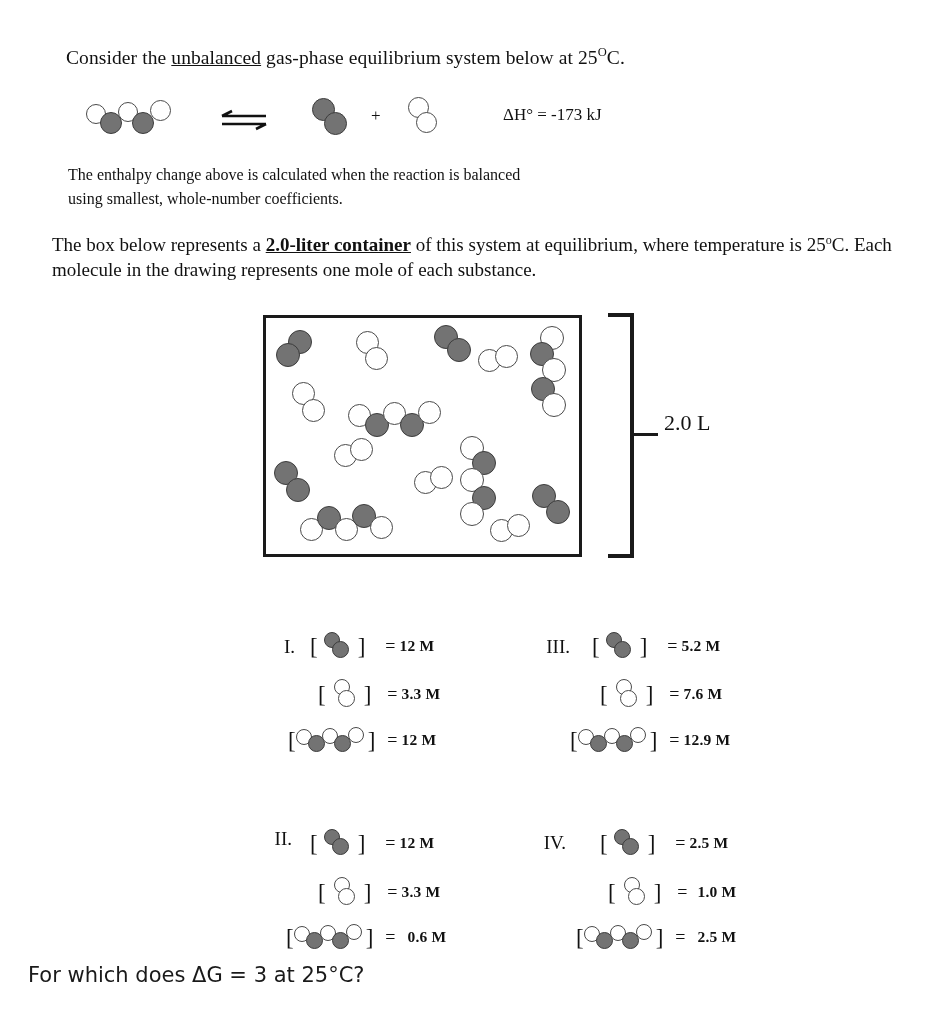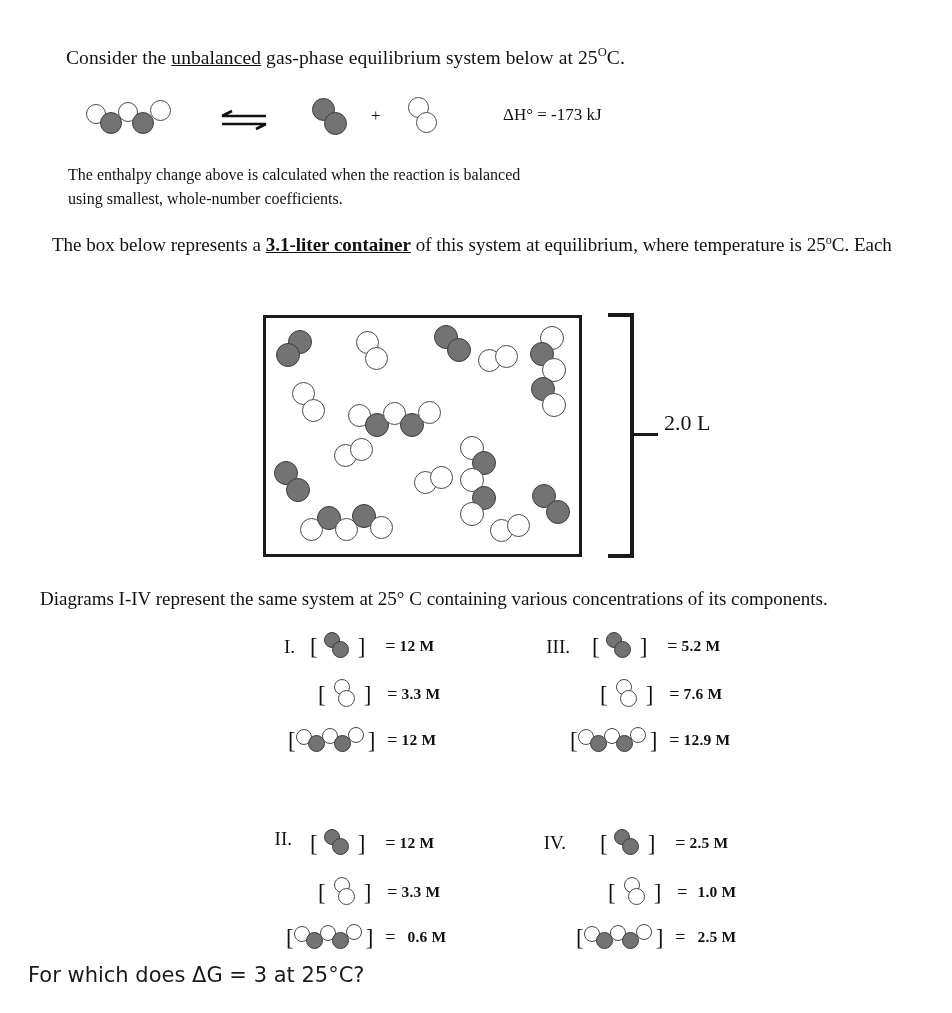--- a/index.html
+++ b/index.html
@@ -137,21 +137,22 @@
   </div>
 
   <div class="dH">ΔH° = -173 kJ</div>
 
   <div class="para2">
     <div>The enthalpy change above is calculated when the reaction is balanced</div>
     <div>using smallest, whole-number coefficients.</div>
   </div>
 
   <div class="para3">
-    <div><span>The box below represents a </span><span class="bu">3.1-liter container</span><span> of this system at equilibrium, where temperature is 25</span><span class="osup">o</span><span>C.  Each</span></div>
+    <div><span>The box below represents a </span><span class="bu">2.0-liter container</span><span> of this system at equilibrium, where temperature is 25</span><span class="osup">o</span><span>C.  Each</span></div>
+    <div>molecule in the drawing represents one mole of each substance.</div>
   </div>
 
   <div class="boxOuter">
     <div class="boxInner">
 
       <div class="mol" style="left:10px; top:12px; width:42px; height:42px;">
         <div class="atom gray" style="left:12px; top:0px;  width:24px; height:24px;"></div>
         <div class="atom gray" style="left:0px;  top:13px; width:24px; height:24px;"></div>
       </div>
 
@@ -236,21 +237,20 @@
   </div>
 
   <div class="bracket">
     <div class="brk-v"></div>
     <div class="brk-t"></div>
     <div class="brk-b"></div>
     <div class="brk-m"></div>
   </div>
   <div class="volLabel">2.0 L</div>
 
-  <div class="para4"><span>Diagrams I-IV represent the same system at 25</span><span>°</span><span> C containing various concentrations of its components.</span></div>
 
   <div class="diagram">
     <div class="dgLabel" style="left:255px; top:636px; width:40px;">I.</div>
 
     <div class="dgRow" style="left:310px; top:631px;">
       <span class="brk">[</span>
       <span class="molslot" style="width:40px; height:30px;">
         <span class="atom gray" style="left:6px;  top:1px;  width:16px; height:16px;"></span>
         <span class="atom gray" style="left:14px; top:10px; width:17px; height:17px;"></span>
       </span>

